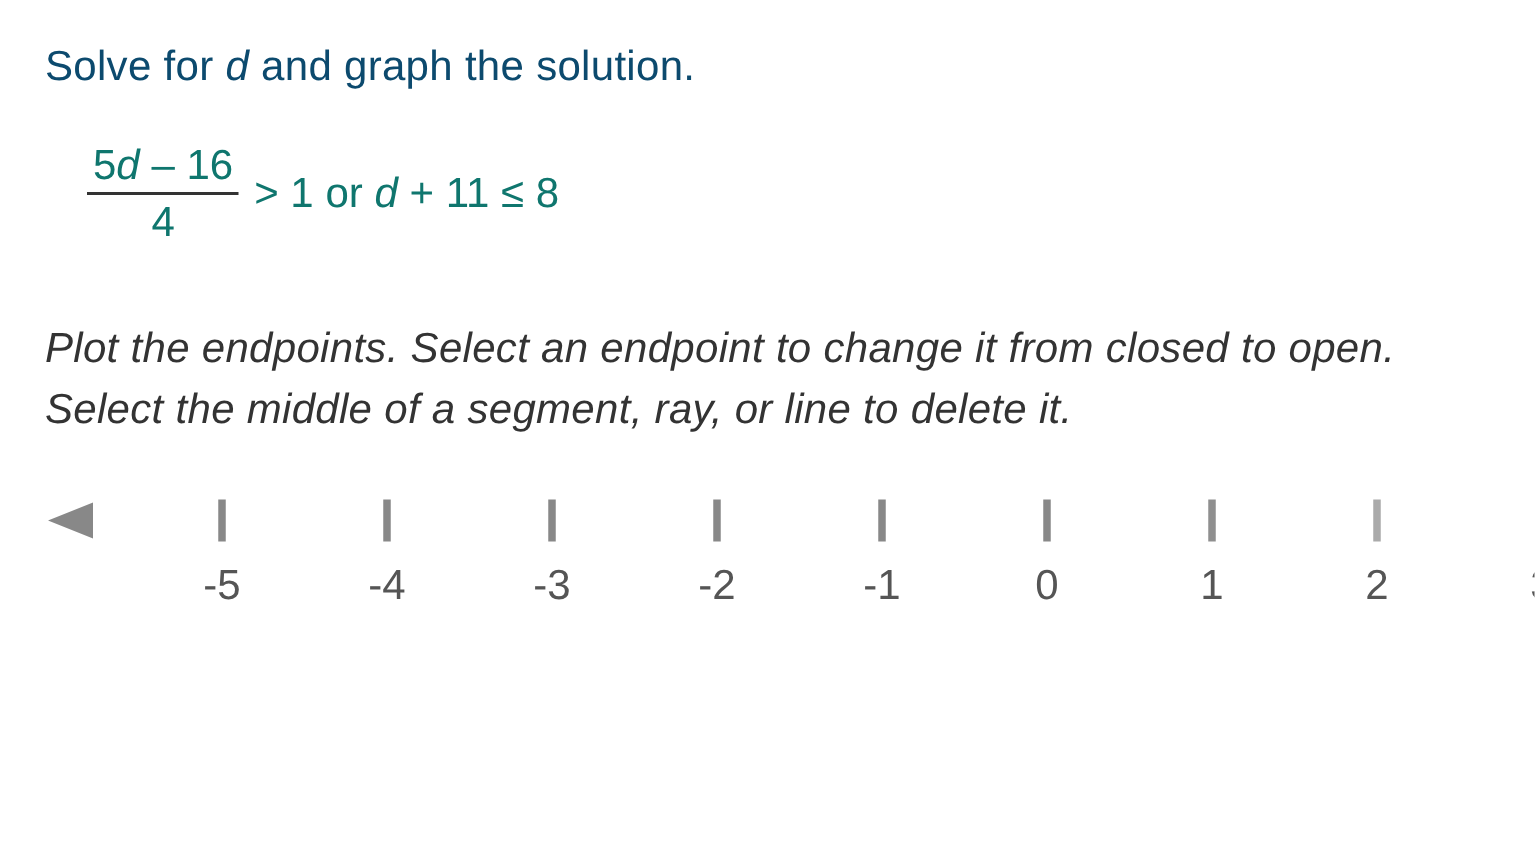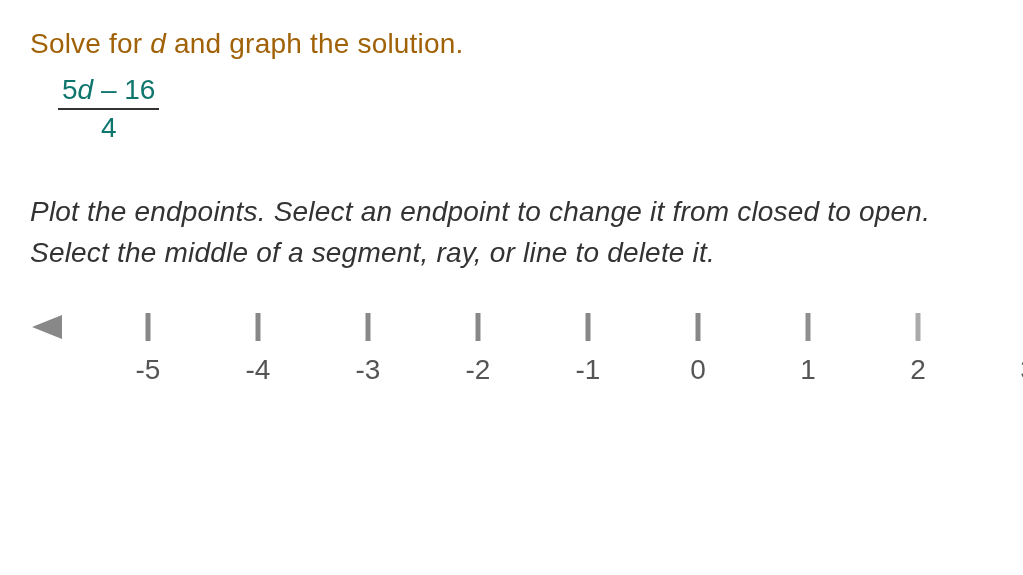--- a/index.html
+++ b/index.html
@@ -11,22 +11,22 @@
       width: 1023px;
       height: 575px;
       background: #ffffff;
       font-family: Verdana, Geneva, sans-serif;
       color: #333333;
       padding: 28px 30px 10px 30px;
       position: relative;
     }
     .question-text {
       font-size: 28px;
-      color: #a16207;
-      margin-bottom: 14px;
+      color: #0c4a6e;
+      margin-bottom: 34px;
       letter-spacing: 0.2px;
     }
     .italic-var {
       font-style: italic;
     }
     .equation-row {
       display: flex;
       align-items: center;
       font-size: 28px;
       color: #0f766e;
@@ -87,20 +87,23 @@
 </div>
 
 <div class="equation-row">
   <span class="fraction">
     <span class="numerator">
       <span>5</span><span class="italic-var">d</span><span> – 16</span>
     </span>
     <span class="frac-bar"></span>
     <span class="denominator">4</span>
   </span>
+  <span class="eq-rest">
+    <span> &gt; 1 or </span><span class="italic-var">d</span><span> + 11 ≤ 8</span>
+  </span>
 </div>
 
 <div class="instruction">Plot the endpoints. Select an endpoint to change it from closed to open. Select the middle of a segment, ray, or line to delete it.</div>
 
 <div class="numberline-wrap">
   <svg class="numberline-svg" viewBox="0 0 1005 100">
     <defs>
       <linearGradient id="axisGrad" x1="0%" y1="0%" x2="100%" y2="0%">
         <stop offset="0%" stop-color="#888888"></stop>
         <stop offset="80%" stop-color="#888888"></stop>

